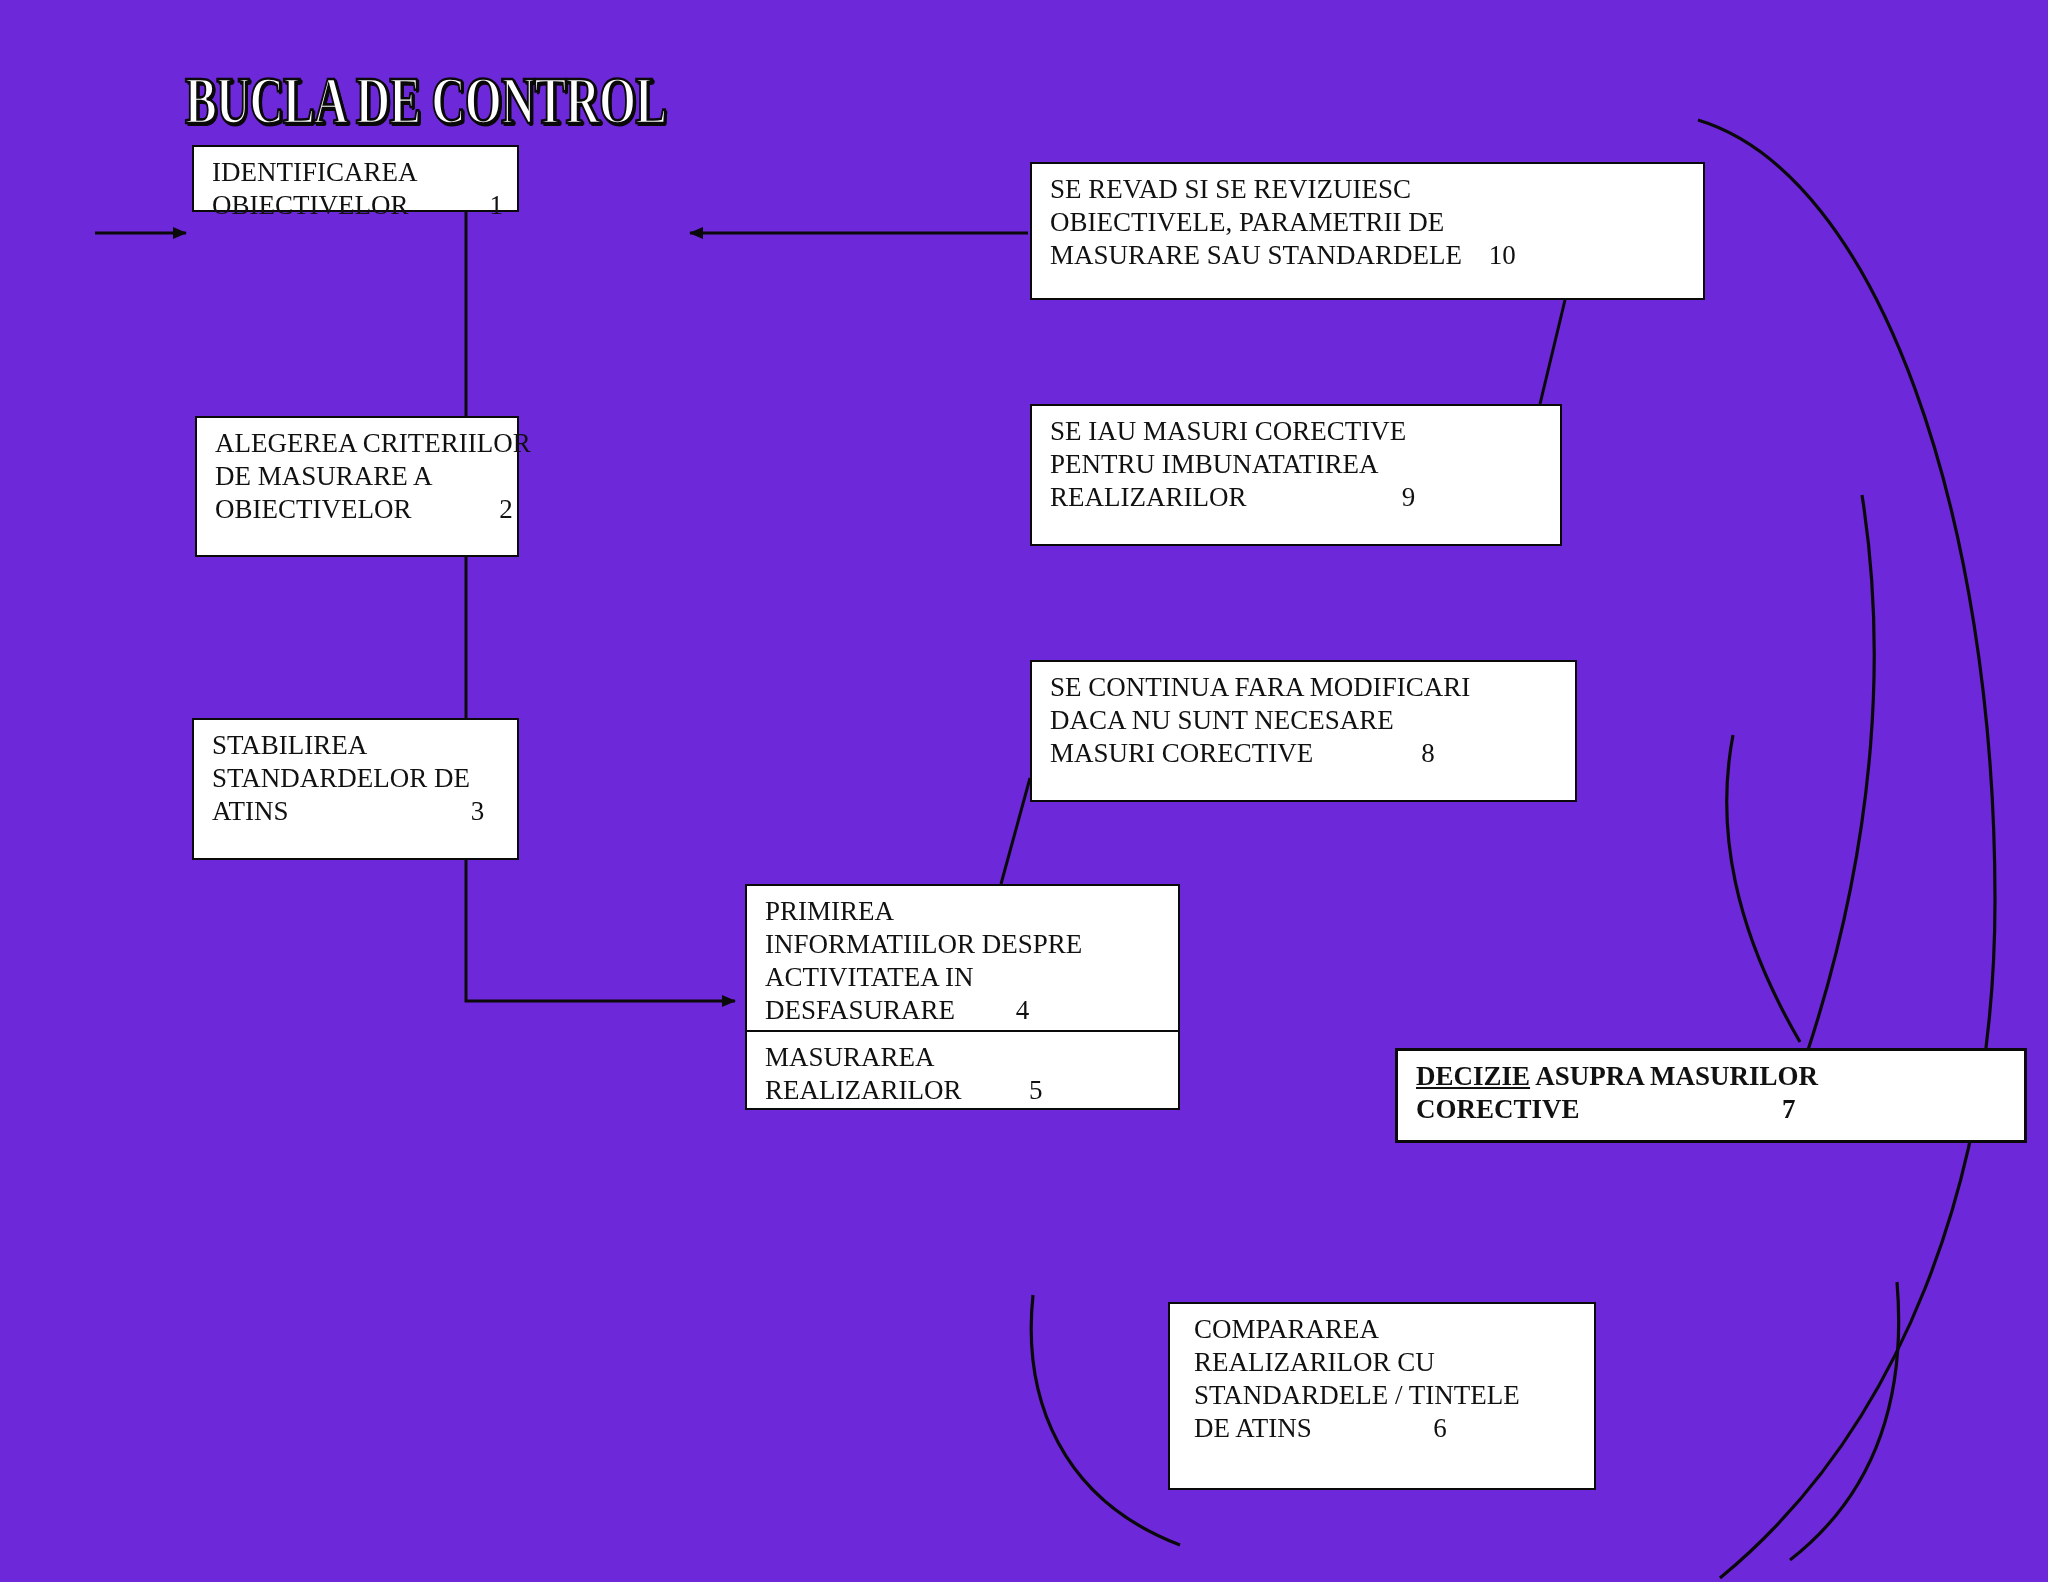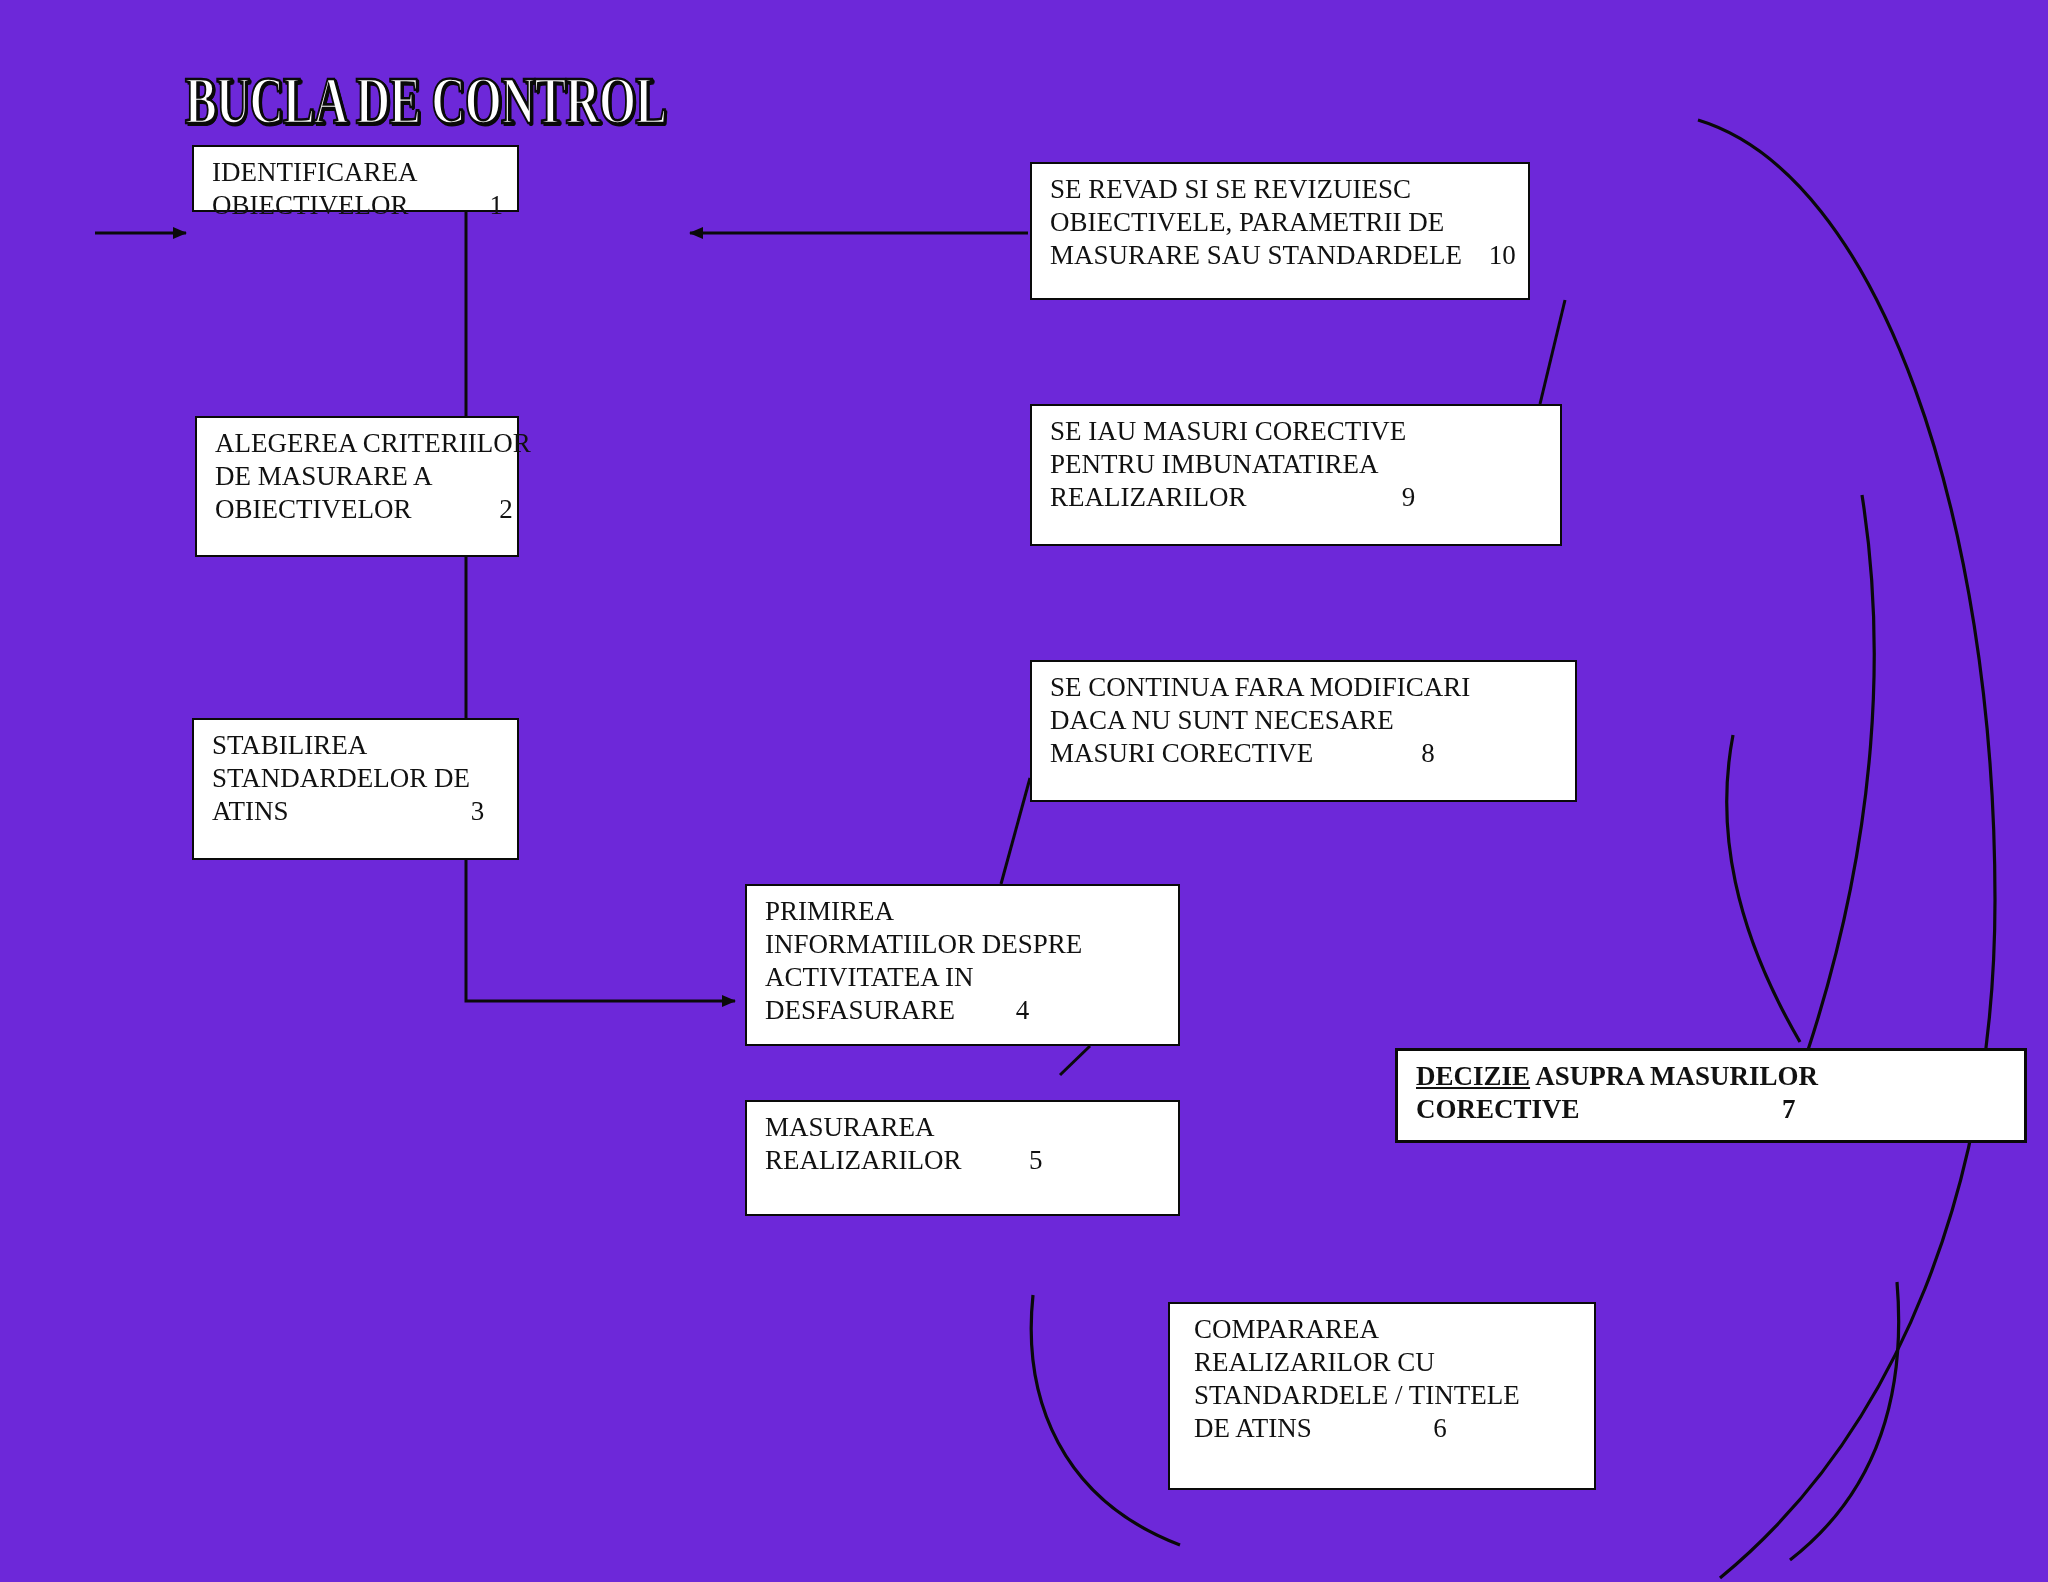--- a/index.html
+++ b/index.html
@@ -120,21 +120,21 @@
       <span class="line">STABILIREA</span>
       <span class="line">STANDARDELOR DE</span>
       <span class="line">ATINS                           3</span>
     </div>
   <div class="node" id="n4" style="left: 745px; top: 884px; width: 435px; height: 162px;">
       <span class="line">PRIMIREA</span>
       <span class="line">INFORMATIILOR DESPRE</span>
       <span class="line">ACTIVITATEA IN</span>
       <span class="line">DESFASURARE         4</span>
     </div>
-  <div class="node" id="n5" style="left: 745px; top: 1100px; width: 435px; height: 116px;">
+  <div class="node" id="n5" style="left: 745px; top: 1030px; width: 435px; height: 80px;">
       <span class="line">MASURAREA</span>
       <span class="line">REALIZARILOR          5</span>
     </div>
   <div class="node" id="n6" style="left: 1168px; top: 1302px; width: 428px; height: 188px; padding-left: 24px;">
       <span class="line">COMPARAREA</span>
       <span class="line">REALIZARILOR CU</span>
       <span class="line">STANDARDELE / TINTELE</span>
       <span class="line">DE ATINS                  6</span>
     </div>
   <div class="node bold" id="n7" style="left: 1395px; top: 1048px; width: 632px; height: 95px;">
@@ -144,19 +144,19 @@
   <div class="node" id="n8" style="left: 1030px; top: 636px; width: 547px; height: 142px; margin-top: 24px;">
       <span class="line">SE CONTINUA FARA MODIFICARI</span>
       <span class="line">DACA NU SUNT NECESARE</span>
       <span class="line">MASURI CORECTIVE                8</span>
     </div>
   <div class="node" id="n9" style="left: 1030px; top: 404px; width: 532px; height: 142px;">
       <span class="line">SE IAU MASURI CORECTIVE</span>
       <span class="line">PENTRU IMBUNATATIREA</span>
       <span class="line">REALIZARILOR                       9</span>
     </div>
-  <div class="node" id="n10" style="left: 1030px; top: 162px; width: 500px; height: 138px;">
+  <div class="node" id="n10" style="left: 1030px; top: 162px; width: 675px; height: 138px;">
       <span class="line">SE REVAD SI SE REVIZUIESC</span>
       <span class="line">OBIECTIVELE, PARAMETRII DE</span>
       <span class="line">MASURARE SAU STANDARDELE    10</span>
     </div>
 
 </div>
 
 </body></html>

